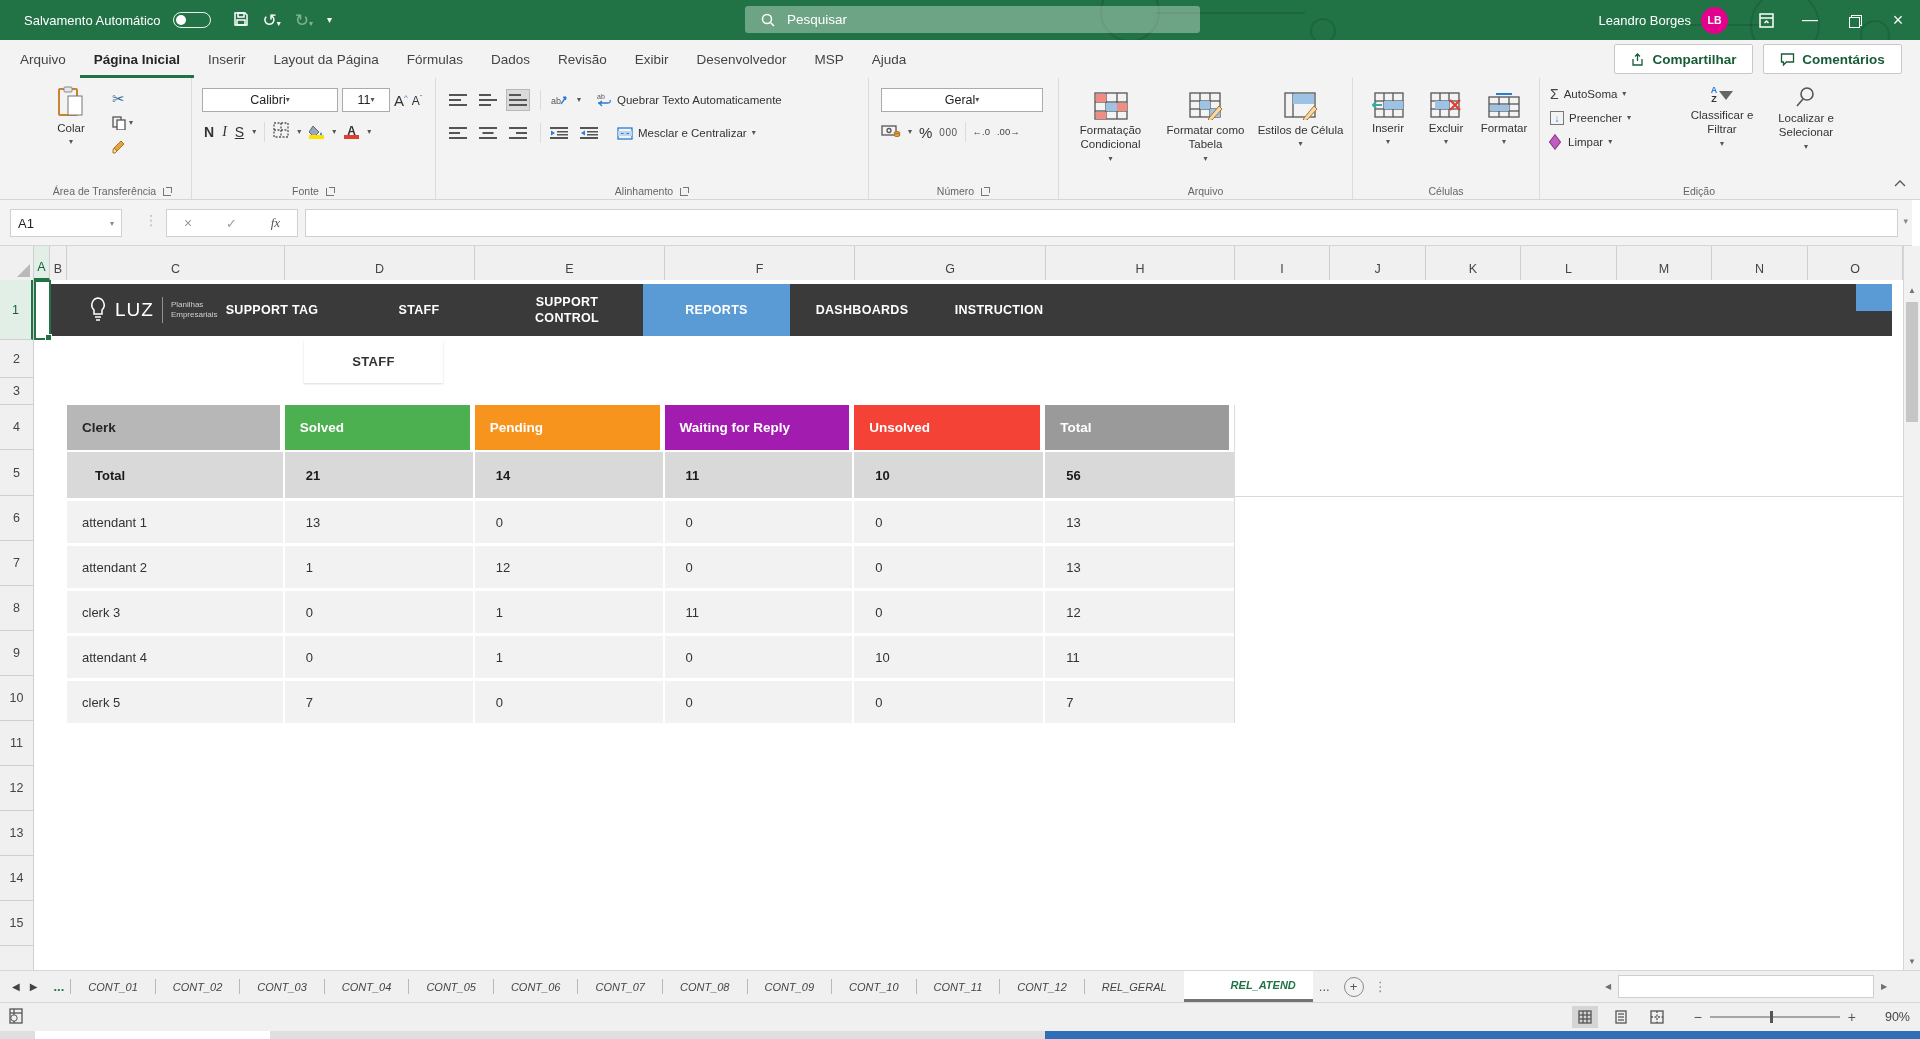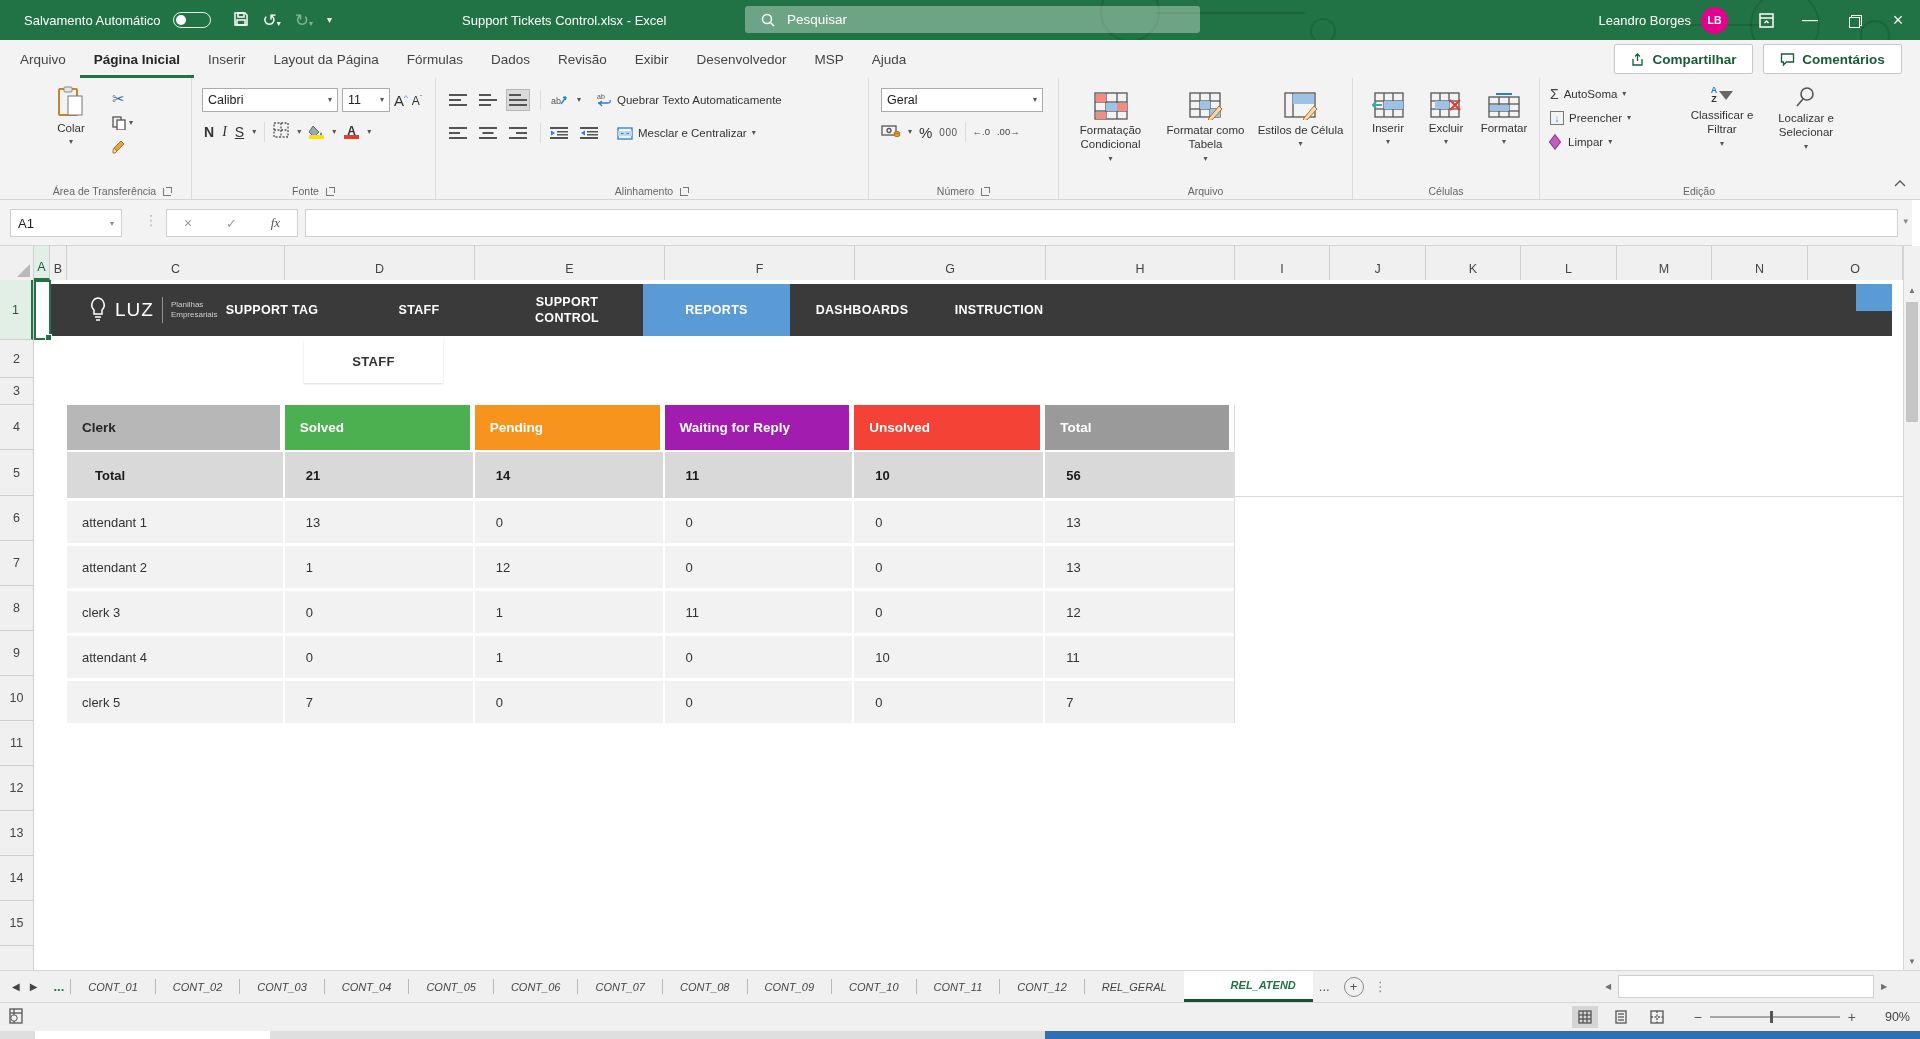--- a/index.html
+++ b/index.html
@@ -58,21 +58,21 @@
   .bigbtn { display:flex; flex-direction:column; align-items:center; justify-content:flex-start; gap:3px; padding-top:8px; font-size:11.5px; color:#333; text-align:center; }
   .bigbtn .lbl { line-height:1.25; }
   .minibtn { height:22px; display:flex; align-items:center; gap:3px; padding:0 4px; }
   .g-clipboard { left:34px; width:158px; }
   .clip-flex { display:flex; padding-left:8px; }
   .clip-paste { width:58px; }
   .clip-col { display:flex; flex-direction:column; gap:2px; margin-left:8px; padding-top:10px; }
   .scissors { font-size:15px; color:#3e6d9c; }
   .g-fonte { left:192px; width:244px; }
   .fontrow1 { display:flex; align-items:center; gap:4px; padding:10px 0 0 10px; }
-  .select { background:#fff; border:1px solid #ababab; height:24px; display:flex; align-items:center; justify-content:space-between; font-size:12.5px; color:#222; padding:0 5px; }
+  .select { background:#fff; border:1px solid #ababab; height:24px; display:flex; align-items:center; justify-content:center; font-size:12.5px; color:#222; padding:0 5px; }
   .sel-font { width:136px; }
   .sel-size { width:48px; }
   .fontbig { font-size:15px; color:#333; }
   .fontbig sup { font-size:8px; color:#2b7cd3; }
   .fontrow2 { display:flex; align-items:center; gap:8px; padding:10px 0 0 12px; }
   .fmt { font-size:14px; color:#333; }
   .fmt.b { font-weight:bold; }
   .fmt.i { font-style:italic; font-family:"Liberation Serif", serif; }
   .fmt.u { text-decoration:underline; }
   .colorbar { display:inline-block; width:15px; height:4px; margin-top:-2px; }
@@ -172,21 +172,21 @@
   
   .a1sel { position:absolute; left:0; top:0; width:17px; height:60px; border:2px solid #217346; }
   .a1sel::after { content:""; position:absolute; right:-3px; bottom:-3px; width:5px; height:5px; background:#217346; border:1px solid #fff; }
 
   
   .sheettabs { position:absolute; top:970px; left:0; right:0; height:32px; background:#f0f0f0; border-top:1px solid #d6d6d6; display:flex; align-items:stretch; }
   .st-nav { display:flex; align-items:center; gap:10px; padding:0 10px 0 12px; color:#444; font-size:10px; }
   .st-ellipsis { display:flex; align-items:center; font-size:13px; color:#217346; font-weight:bold; padding:0 6px; }
   .stab { display:flex; align-items:center; padding:0 17px; font-size:11px; color:#444; white-space:nowrap;font-style:italic; }
   .stsep { width:1px; height:15px; background:#b9b9b9; align-self:center; }
-  .stab.active { background:#fff; color:#217346; font-weight:bold; border-bottom:3px solid #14532d;padding-left:47px; }
+  .stab.active { background:#fff; color:#217346; font-weight:bold; border-bottom:3px solid #737373;padding-left:47px; }
   .addsheet { width:20px; height:20px; border:1px solid #8a8a8a; border-radius:50%; display:flex; align-items:center; justify-content:center; font-size:13px; color:#555; align-self:center; margin-left:8px; }
   .st-dots { align-self:center; color:#8a8a8a; margin-left:10px; font-size:13px; }
   .hscroll { position:absolute; left:1600px; top:4px; width:292px; height:23px; display:flex; align-items:center; gap:2px; }
   .hs-btn { width:16px; height:23px; display:flex; align-items:center; justify-content:center; font-size:8px; color:#707070; background:#f0f0f0; }
   .hs-track { flex:1; height:23px; background:#fff; border:1px solid #cfcfcf; }
 
   
   .statusbar { position:absolute; top:1002px; left:0; right:0; height:29px; background:#f0f0f0; border-top:1px solid #d6d6d6; }
   .macroicon { position:absolute; left:8px; top:5px; }
   .sb-right { position:absolute; right:10px; top:0; height:28px; display:flex; align-items:center; gap:10px; }
@@ -229,21 +229,20 @@
               <path class="sg" d="M2 2 h10 l2 2 v10 h-12 z"></path>
               <rect class="sg" x="5" y="2" width="6" height="4"></rect>
               <rect class="sg" x="4" y="9" width="8" height="5"></rect>
             </svg>
         </span>
         <span class="qbtn">↺<span class="chev" style="color:#fff">▾</span></span>
         <span class="qbtn dim">↻<span class="chev" style="color:#fff">▾</span></span>
         <span class="qbtn small">▾</span>
       </div>
     </div>
-    <div class="doc-title">Support Tickets Control.xlsx  -  Excel</div>
     <div class="searchbox">
       <svg style="position:absolute;left:16px;top:7px" width="14" height="14" viewBox="0 0 14 14">
           <circle class="sg" cx="6" cy="6" r="4.5"></circle>
           <line class="sg" x1="9.5" y1="9.5" x2="13" y2="13"></line>
         </svg>
       <span>Pesquisar</span>
     </div>
     <div class="tb-right">
       <span class="user-name">Leandro Borges</span>
       <div class="avatar">LB</div>

